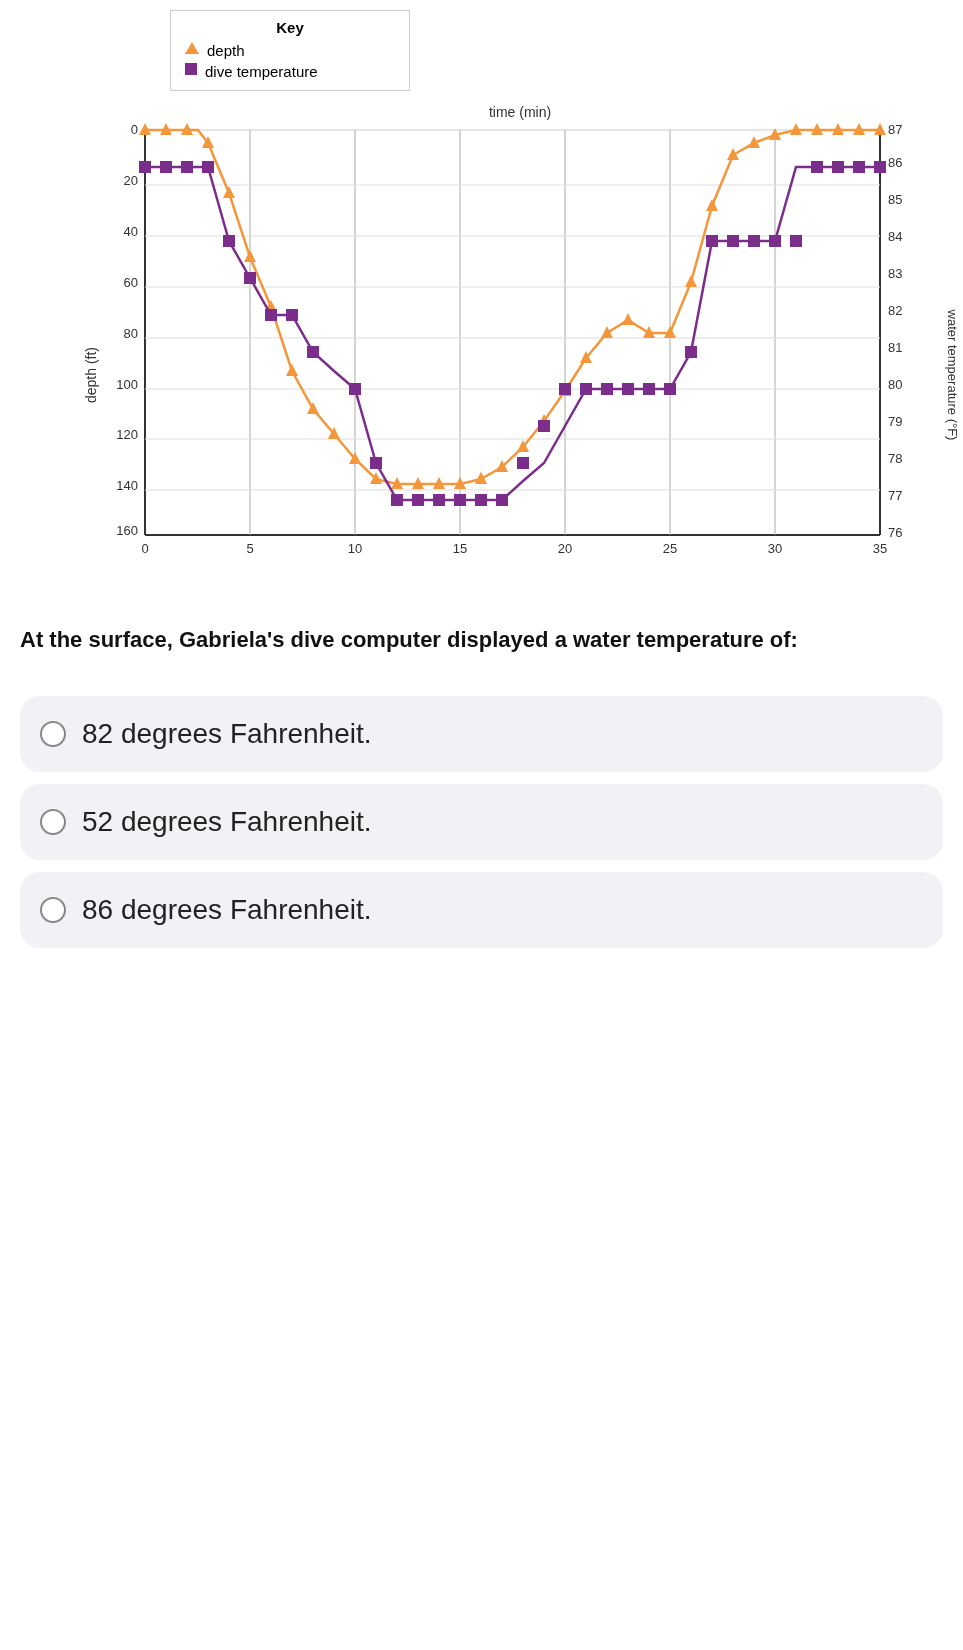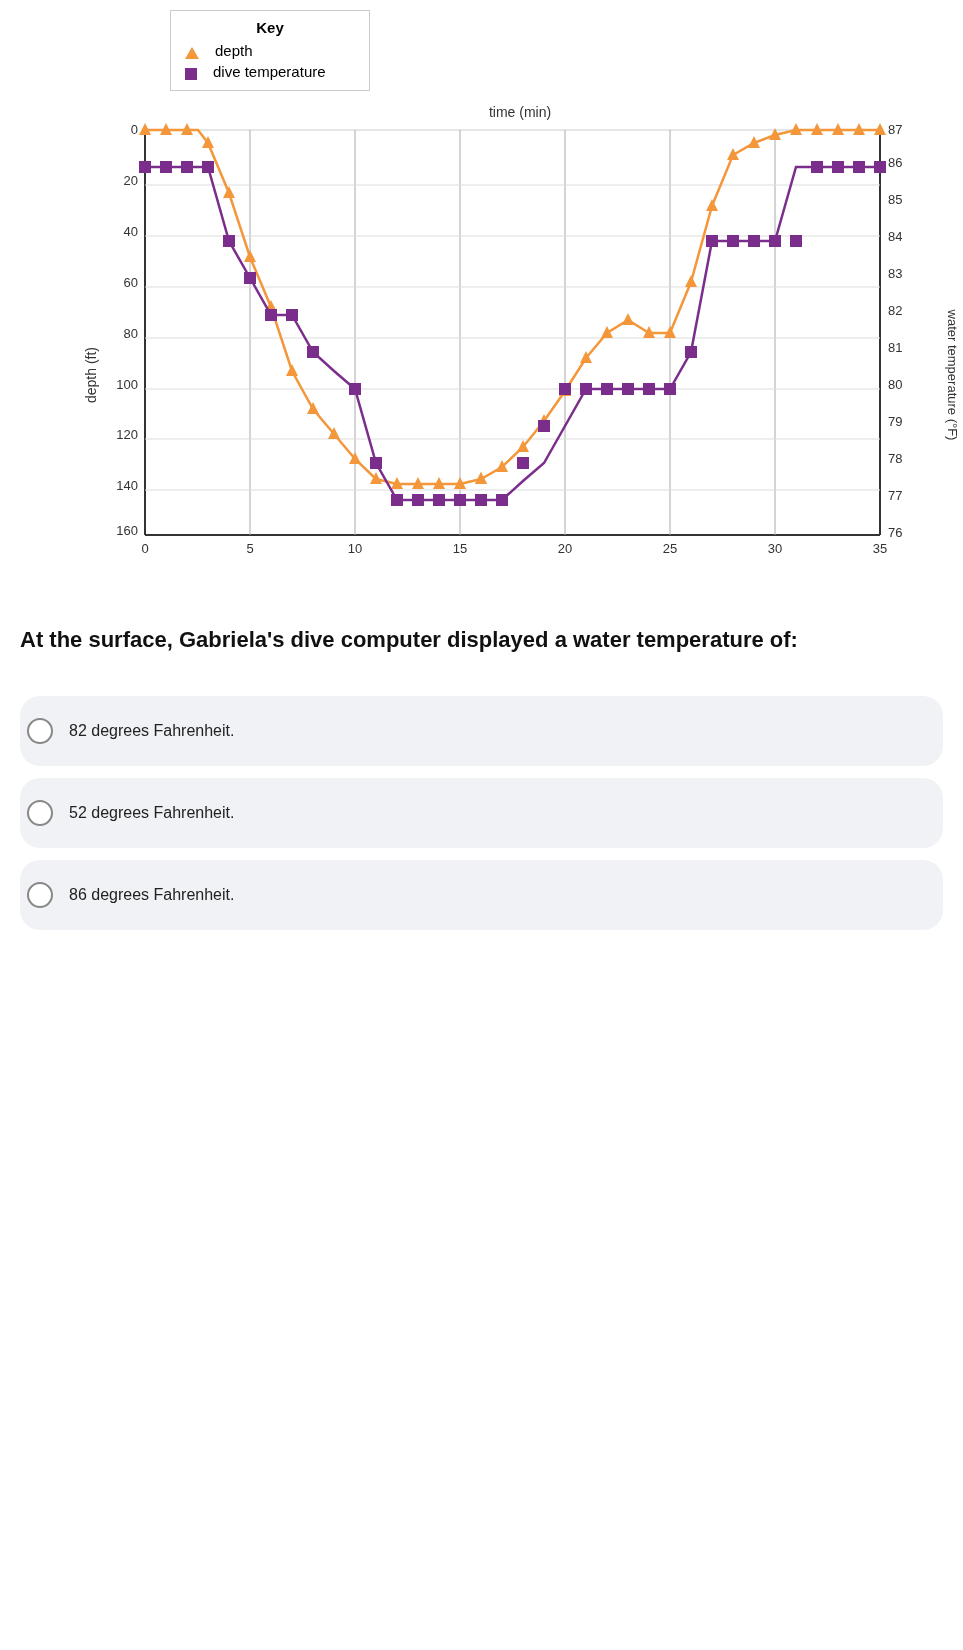--- a/index.html
+++ b/index.html
@@ -13,36 +13,36 @@
     .chart-section {
       padding: 10px 20px 20px 60px;
       position: relative;
     }
 
     .legend {
       display: flex;
       flex-direction: column;
       border: 1px solid #ccc;
       padding: 8px 14px;
-      width: 200px;
+      width: 240px;
       margin-left: 110px;
       margin-bottom: 4px;
     }
 
     .legend-title {
       font-weight: bold;
       text-align: center;
       margin-bottom: 4px;
       font-size: 15px;
     }
 
     .legend-item {
       display: flex;
-      align-items: flex-end;
-      gap: 16px;
+      align-items: flex-start;
+      gap: 8px;
       font-size: 15px;
       margin: 2px 0;
     }
 
     .legend-triangle {
       width: 0;
       height: 0;
       border-left: 7px solid transparent;
       border-right: 7px solid transparent;
       border-bottom: 12px solid #f4963a;
@@ -78,22 +78,22 @@
       flex-direction: column;
       gap: 12px;
     }
 
     .answer-option {
       display: flex;
       align-items: center;
       gap: 16px;
       background: #f0f2f5;
       border-radius: 20px;
-      padding: 22px 7px;
-      font-size: 16px;
+      padding: 22px 20px;
+      font-size: 28px;
       color: #222;
       cursor: pointer;
     }
 
     .radio-circle {
       width: 26px;
       height: 26px;
       border-radius: 50%;
       border: 2px solid #888;
       background: #fff;

